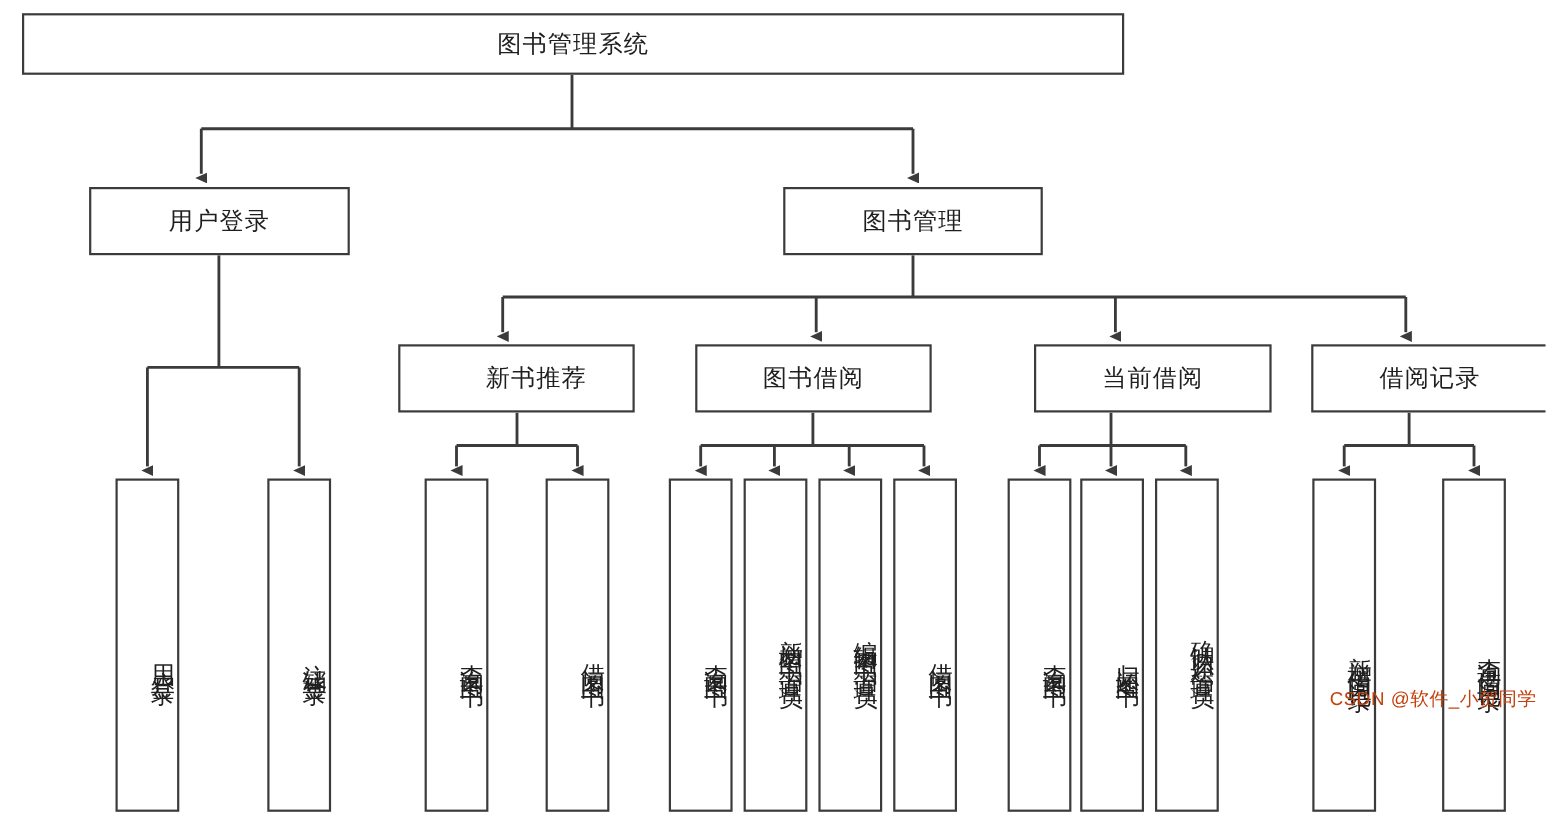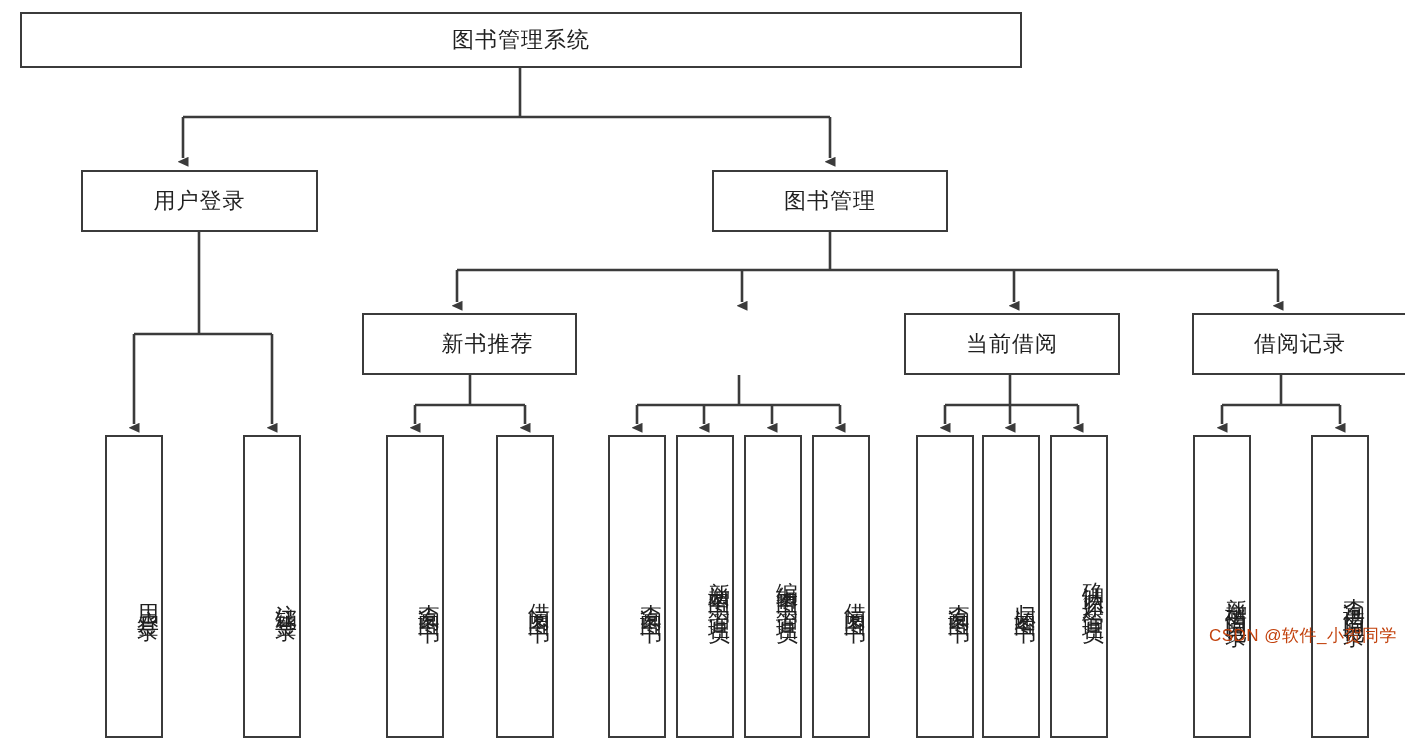--- a/index.html
+++ b/index.html
@@ -123,21 +123,24 @@
   <div class="node h" style="left:81px;top:170px;width:237px;height:62px;">
     <span>用户登录</span>
   </div>
   <div class="node h" style="left:712px;top:170px;width:236px;height:62px;">
     <span>图书管理</span>
   </div>
 
   <div class="node h" style="left:362px;top:313px;width:215px;height:62px;padding-left:36px;">
     <span>新书推荐</span>
   </div>
-  <div class="node h" style="left:904px;top:313px;width:216px;height:62px;">
+  <div class="node h" style="left:632px;top:313px;width:215px;height:62px;">
+    <span>图书借阅</span>
+  </div>
+  <div class="node h" style="left:940px;top:313px;width:216px;height:62px;">
     <span>当前借阅</span>
   </div>
   <div class="node h" style="left:1172px;top:313px;width:216px;height:62px;margin-left:20px;">
     <span>借阅记录</span>
   </div>
 
   <div class="node v" style="left:105px;top:435px;width:58px;height:303px;">
     <span class="vtext">用户登录</span>
   </div>
   <div class="node v" style="left:243px;top:435px;width:58px;height:303px;">

